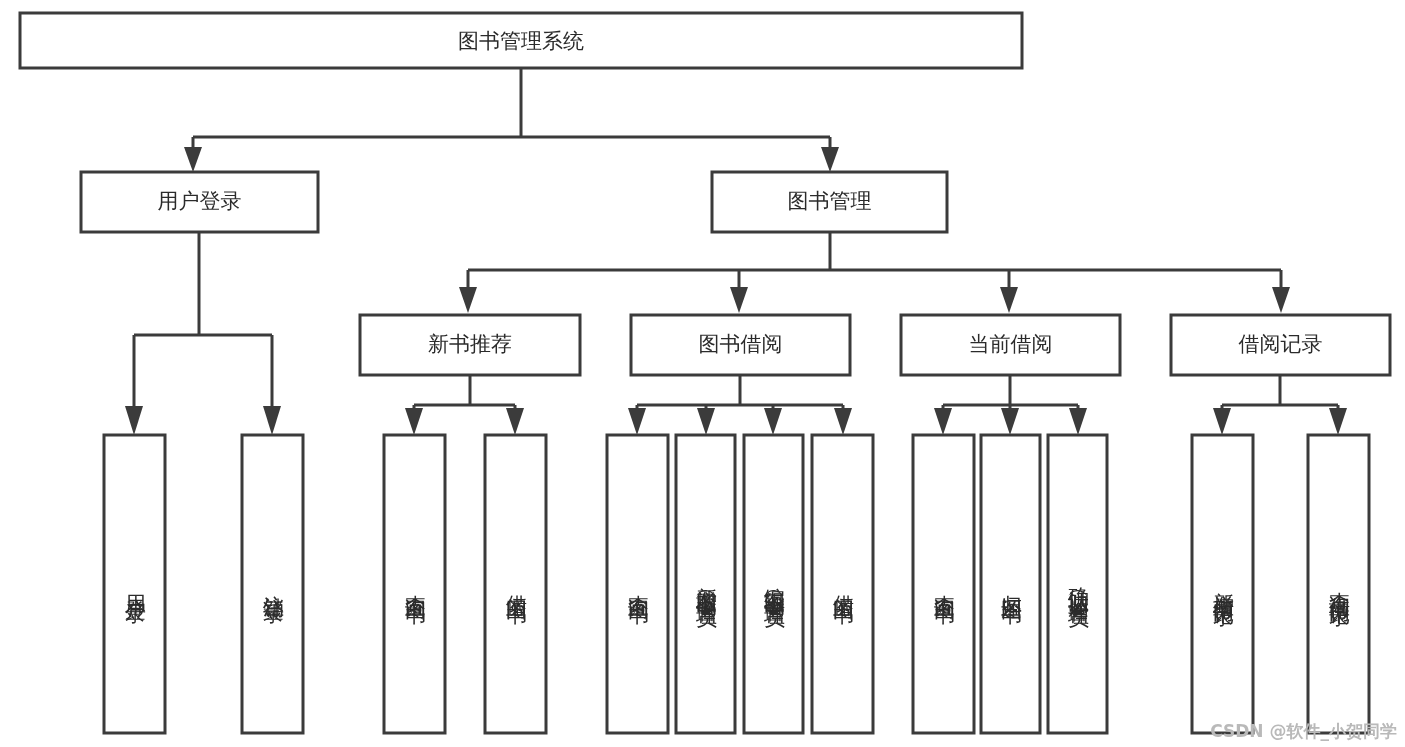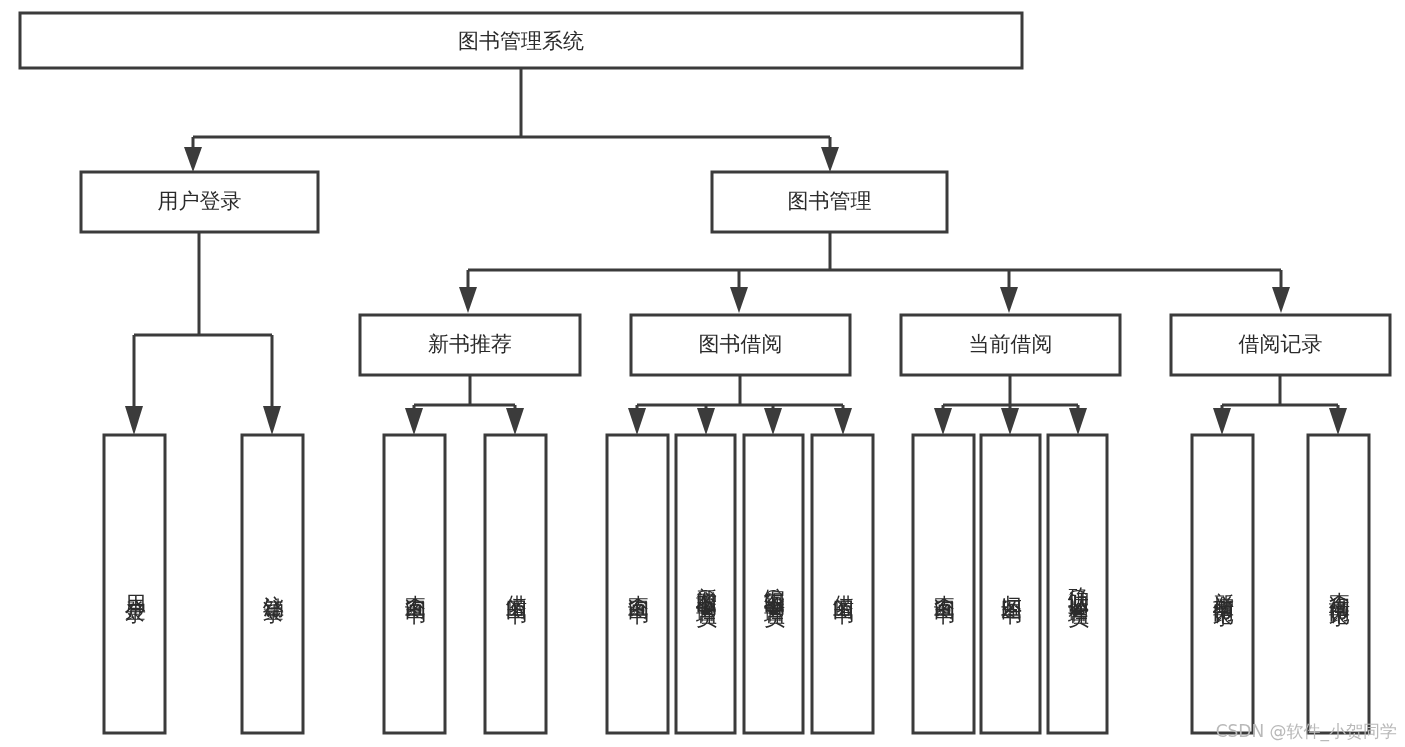--- a/index.html
+++ b/index.html
@@ -9,21 +9,21 @@
   svg.canvas{position:absolute;left:0;top:0;width:1405px;height:747px;}
   .node-box{fill:#ffffff;stroke:#3b3b3b;stroke-width:3;}
   .link-line{stroke:#3b3b3b;stroke-width:3;fill:none;stroke-linecap:butt;}
   .arrow-head{fill:#3b3b3b;stroke:none;}
   .node-label{fill:#2b2b2b;font-family:"DejaVu Sans","Liberation Sans",sans-serif;
               font-size:21px;text-anchor:middle;dominant-baseline:middle;}
   .node-label.vert{writing-mode:vertical-rl;text-orientation:upright;
               letter-spacing:3px;font-size:21px;}
   .watermark{position:absolute;right:8px;bottom:4px;font-size:17px;color:#b9b9b9;
              font-family:"DejaVu Sans","Liberation Sans",sans-serif;white-space:nowrap;
-             pointer-events:none;}
+             pointer-events:none;font-weight:bold;}
 </style>
 </head>
 <body>
 
 <div id="diagram-root">
 
   <svg class="canvas" viewBox="0 0 1405 747">
 
     <defs></defs>
 

